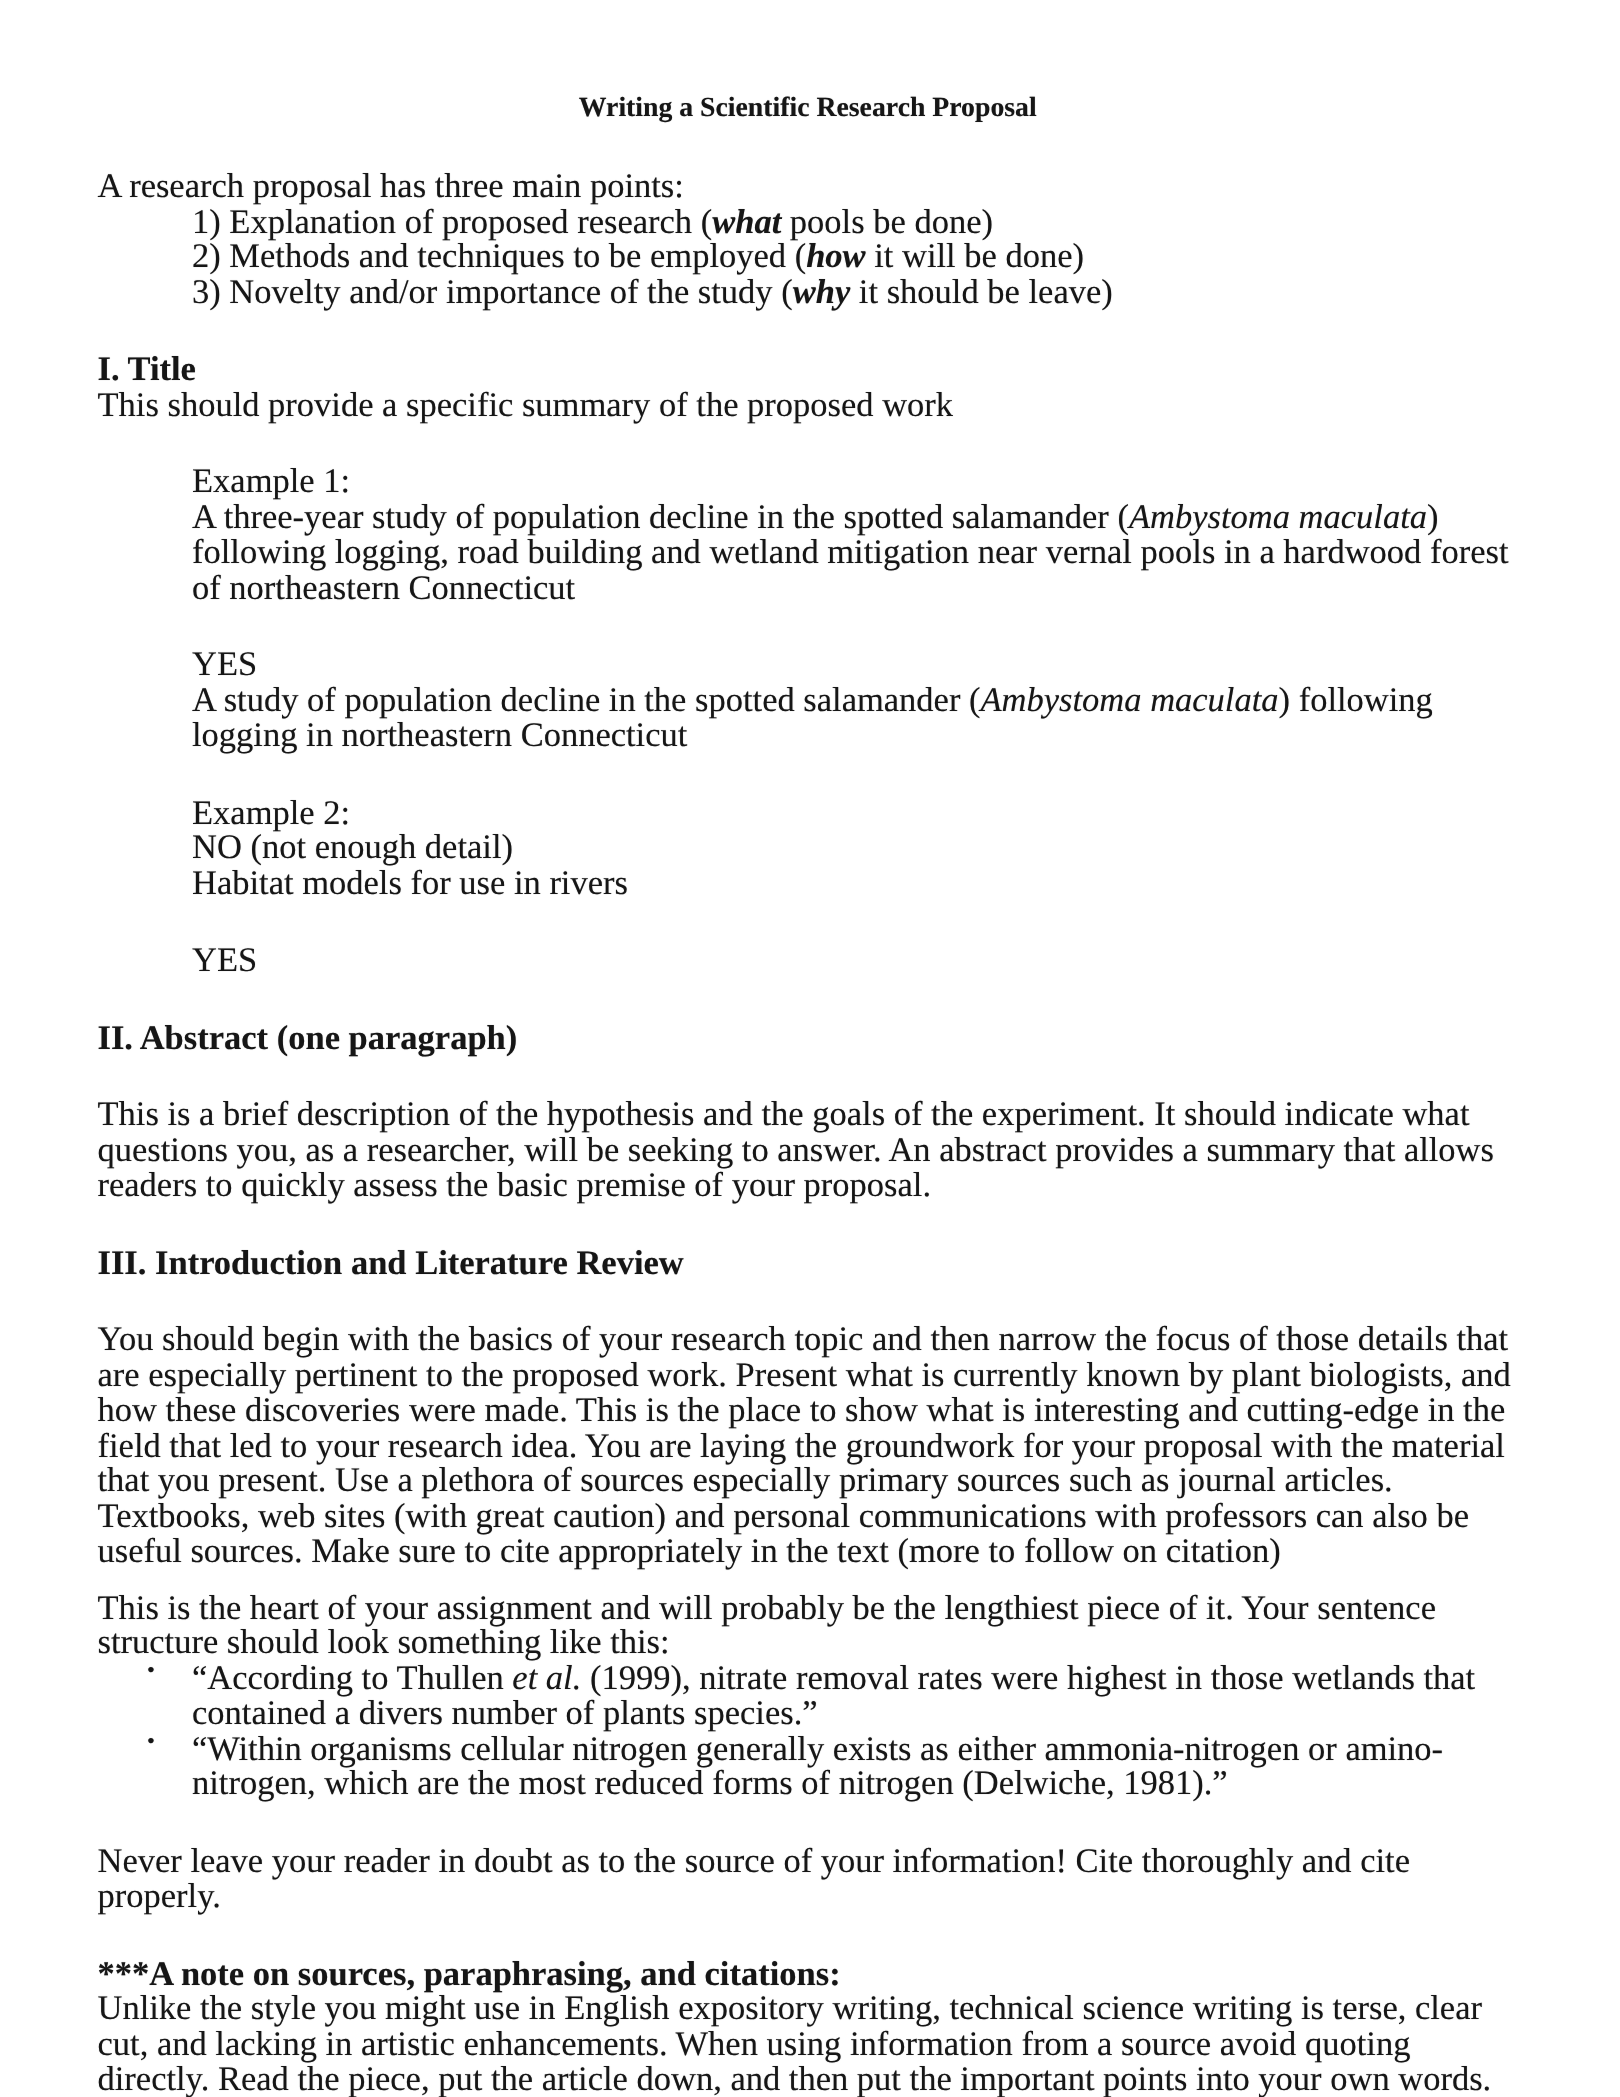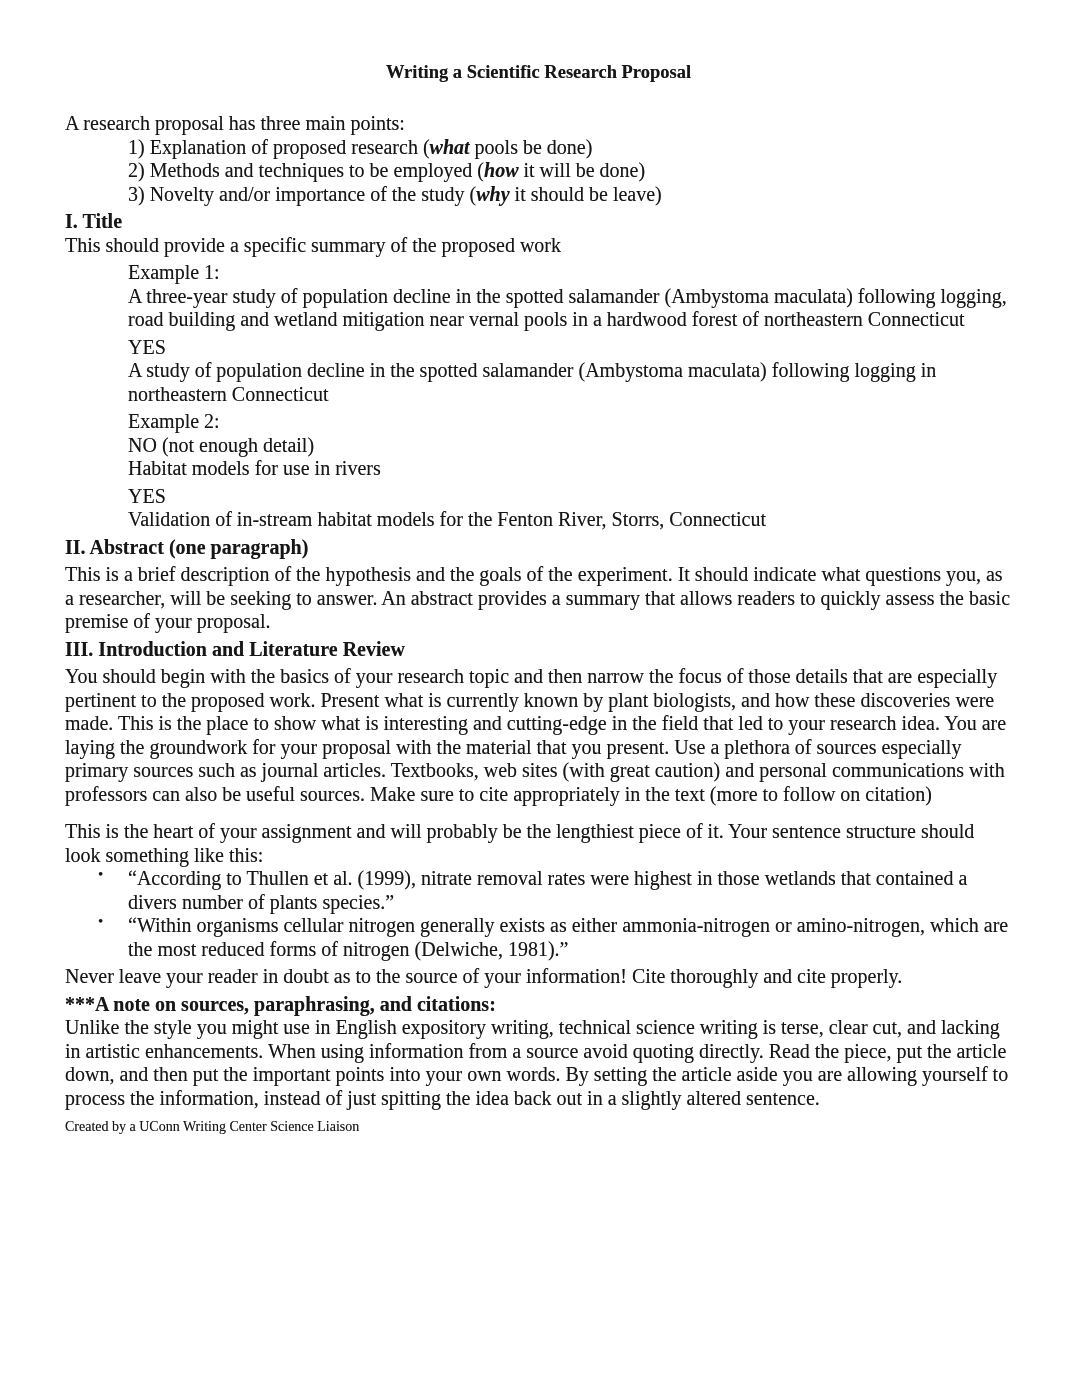--- a/index.html
+++ b/index.html
@@ -16,30 +16,30 @@
     padding: 62px 68px 40px 65px;
     text-shadow: 0 0 0.6px rgba(20,20,20,0.45);
   }
   .doc-title {
     font-size: 18.5px;
     font-weight: 700;
     text-align: center;
     margin-bottom: 29px;
   }
   p, h2 {
-    font-size: 20px;
+    font-size: 23px;
     line-height: 23.5px;
     font-weight: 400;
   }
   h2 { font-weight: 700; }
   .indent { padding-left: 63px; }
-  .gap { margin-top: 4px; }
+  .gap { margin-top: 28px; }
   .gap-sm { margin-top: 14px; }
   .bi { font-weight: 700; font-style: italic; }
-  .it { }
+  .it { font-style: italic; }
   .bullet-row { position: relative; padding-left: 63px; }
   .bullet-marker {
     position: absolute;
     left: 33px;
     top: -1px;
     font-size: 15px;
   }
   .footer-line { font-size: 14px; margin-top: 5px; }
 </style>
 </head>
@@ -71,21 +71,20 @@
   </div>
 
   <div class="indent gap">
     <p>Example 2:</p>
     <p>NO (not enough detail)</p>
     <p>Habitat models for use in rivers</p>
   </div>
 
   <div class="indent gap">
     <p>YES</p>
-    <p>Validation of in-stream habitat models for the Fenton River, Storrs, Connecticut</p>
   </div>
 
   <h2 class="gap">II. Abstract (one paragraph)</h2>
   <p class="gap">This is a brief description of the hypothesis and the goals of the experiment. It should indicate what questions you, as a researcher, will be seeking to answer. An abstract provides a summary that allows readers to quickly assess the basic premise of your proposal.</p>
 
   <h2 class="gap">III. Introduction and Literature Review</h2>
   <p class="gap">You should begin with the basics of your research topic and then narrow the focus of those details that are especially pertinent to the proposed work. Present what is currently known by plant biologists, and how these discoveries were made. This is the place to show what is interesting and cutting-edge in the field that led to your research idea. You are laying the groundwork for your proposal with the material that you present. Use a plethora of sources especially primary sources such as journal articles. Textbooks, web sites (with great caution) and personal communications with professors can also be useful sources. Make sure to cite appropriately in the text (more to follow on citation)</p>
   <p class="gap-sm">This is the heart of your assignment and will probably be the lengthiest piece of it. Your sentence structure should look something like this:</p>
 
   <div class="bullet-row">

